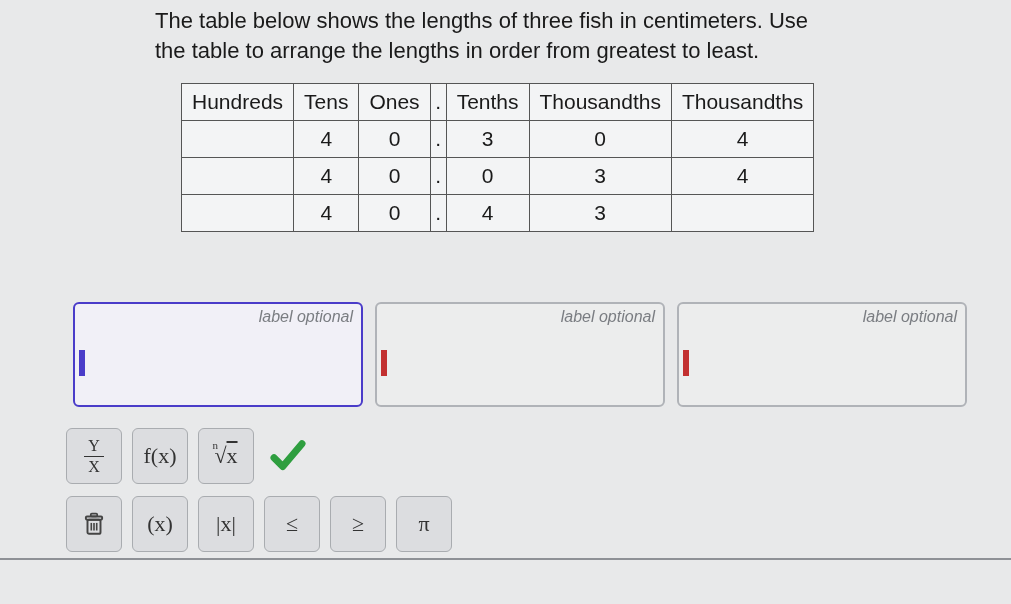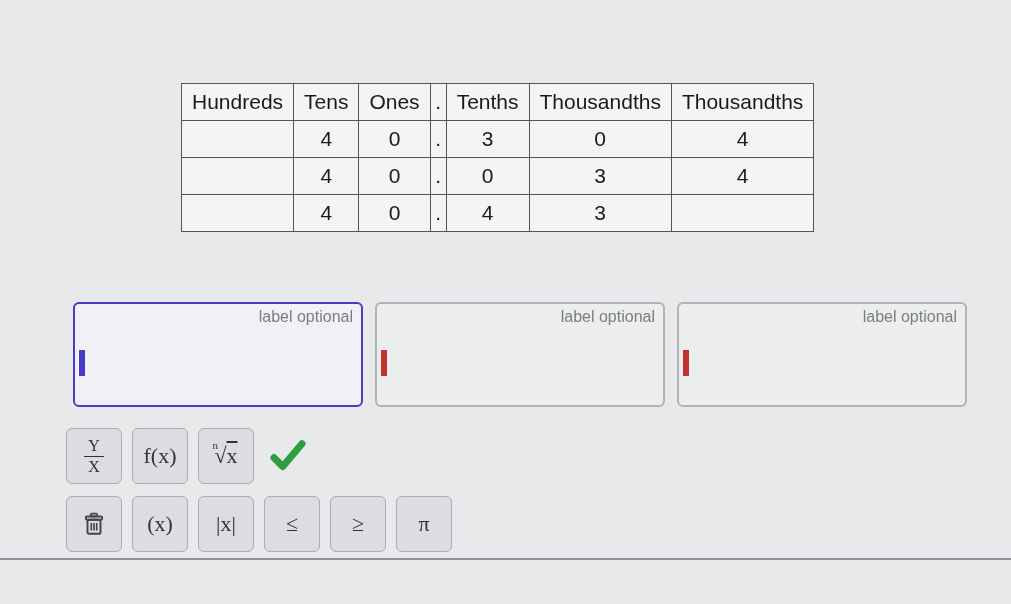--- a/index.html
+++ b/index.html
@@ -54,20 +54,21 @@
   }
   .answer-box.active {
     border: 2.5px solid #4a3cc9;
     background: #f1f0f7;
   }
   .answer-label {
     font-size: 16px;
     color: #7a7d82;
     display: block;
     text-align: right;
+    font-style: italic;
   }
   .cursor-bar {
     position: absolute;
     left: 4px;
     top: 46px;
     width: 6px;
     height: 26px;
   }
   .cursor-blue { background: #4a3cc9; }
   .cursor-red { background: #c23030; }
@@ -124,21 +125,22 @@
     top: 558px;
     width: 1011px;
     height: 2px;
     background: #8e9196;
   }
 </style>
 </head>
 <body>
 
 <div class="prompt">
-  <br>
+  <span>The table below shows the lengths of three fish in centimeters. Use</span><br>
+  <span>the table to arrange the lengths in order from greatest to least.</span>
 </div>
 
 <table class="pv-table">
   <thead>
     <tr>
       <th>Hundreds</th>
       <th>Tens</th>
       <th>Ones</th>
       <th class="dot-col">.</th>
       <th>Tenths</th>

